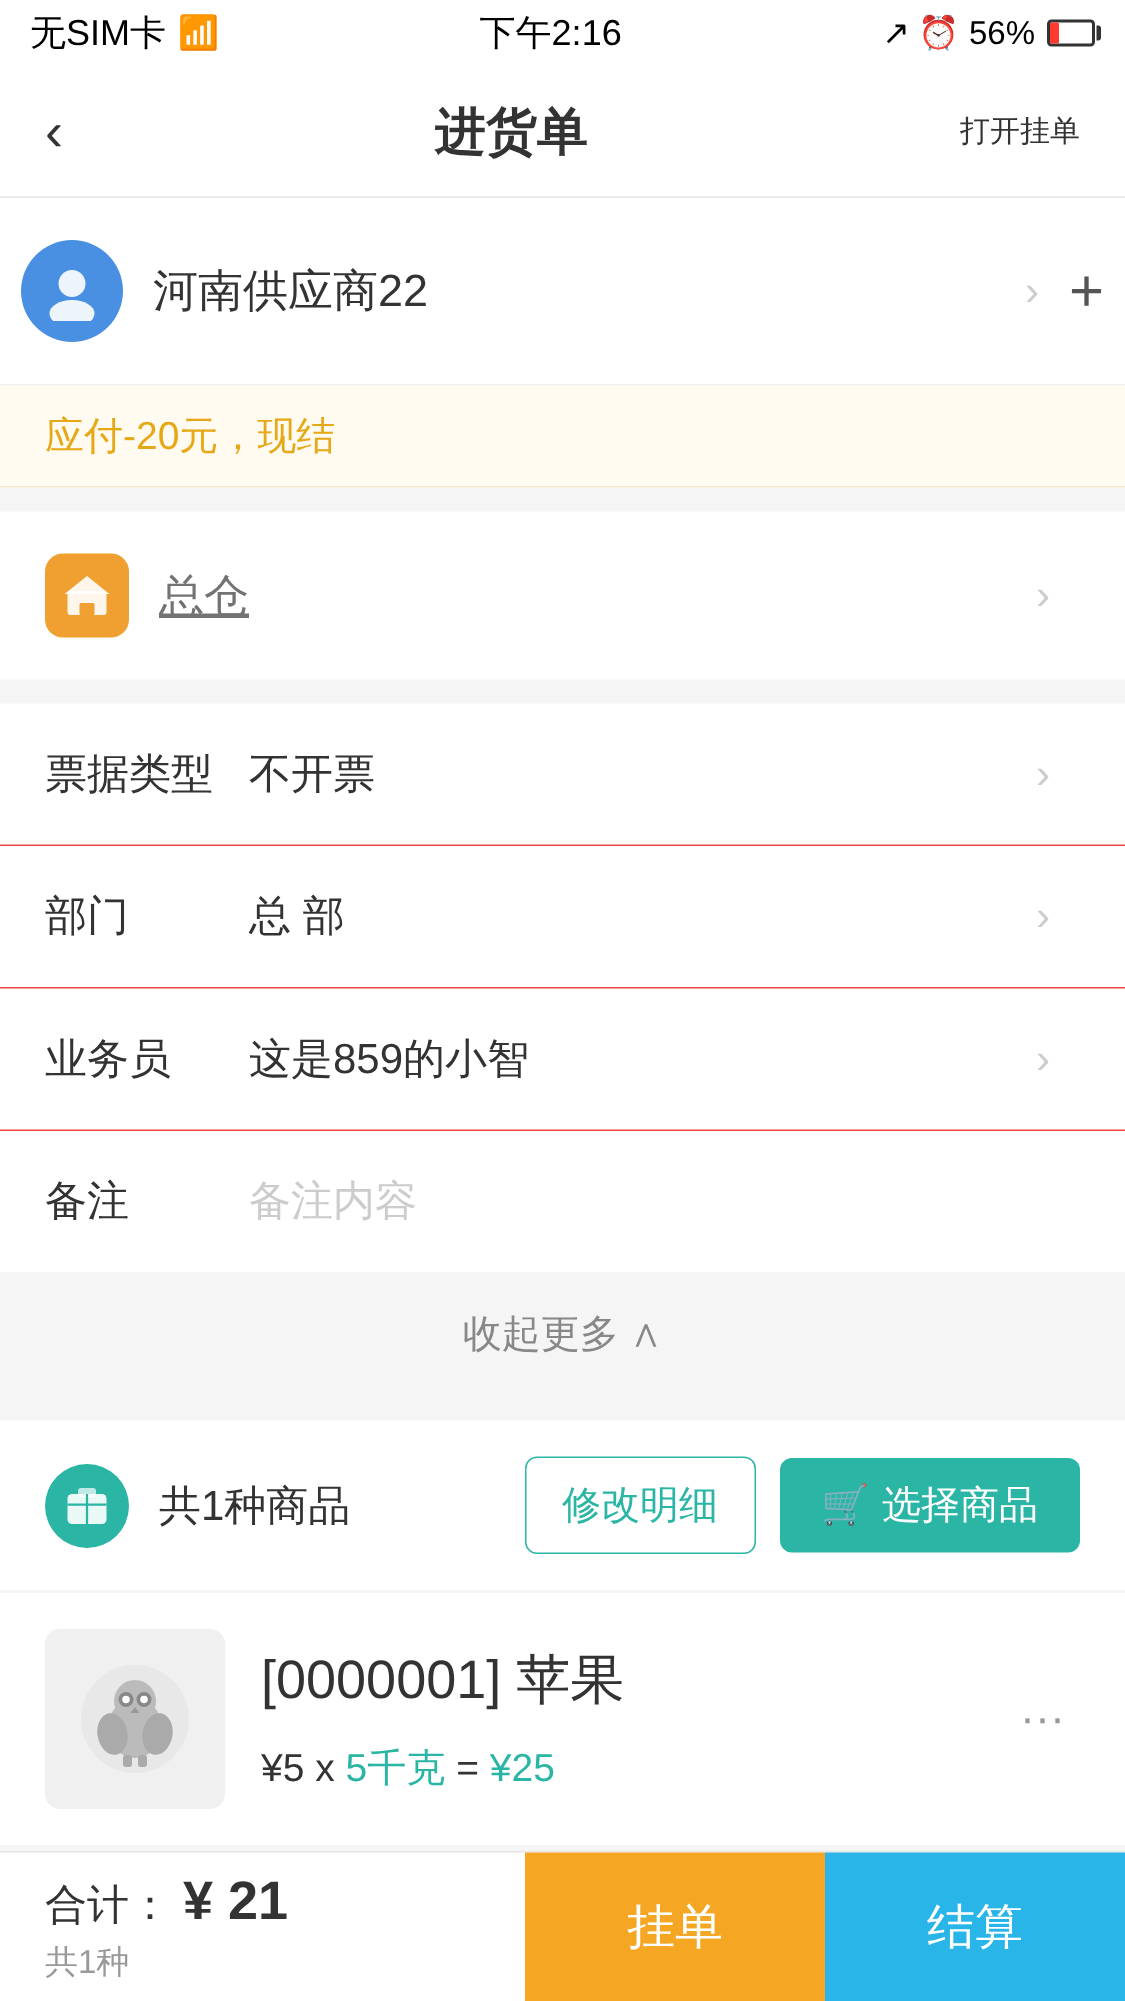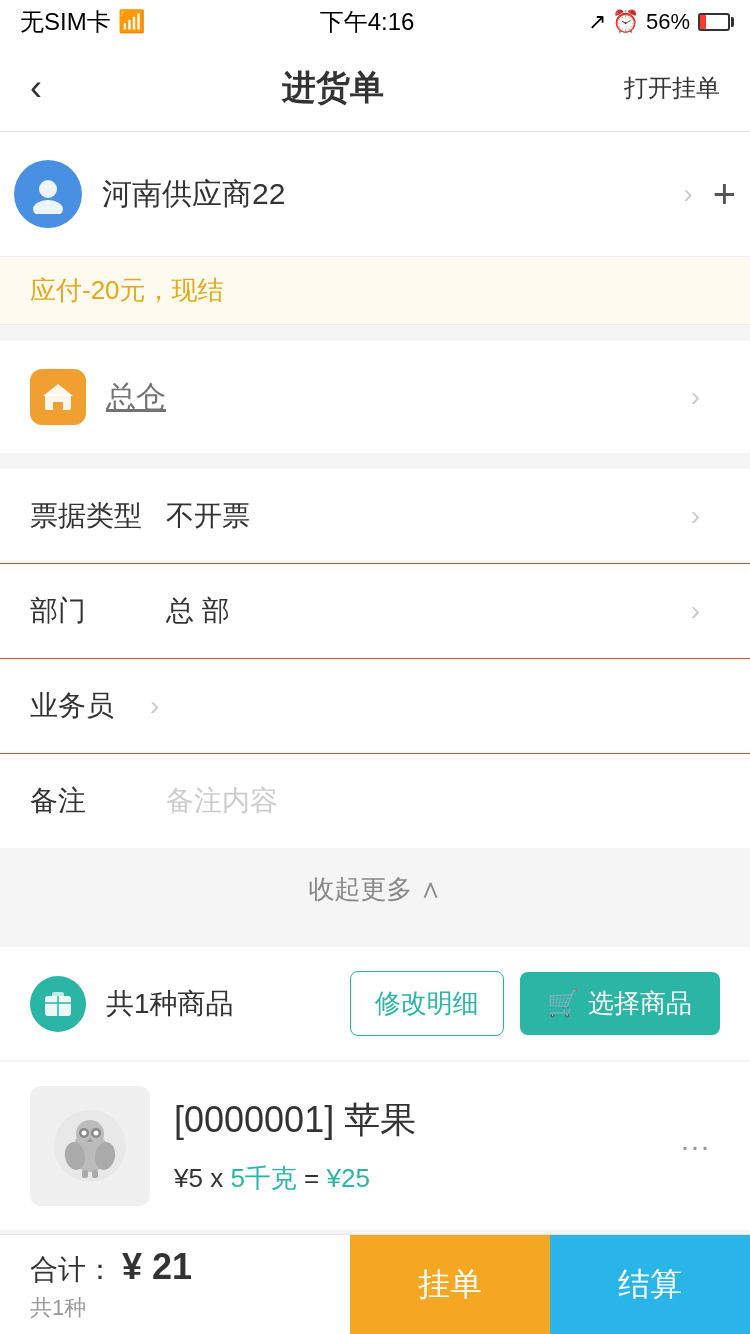--- a/index.html
+++ b/index.html
@@ -54,21 +54,21 @@
       font-size: 36px;
       color: #333;
       cursor: pointer;
     }
     .nav-title {
       font-size: 34px;
       font-weight: 600;
       color: #333;
     }
     .nav-action {
-      font-size: 24px;
+      font-size: 20px;
       color: #333;
       cursor: pointer;
     }
 
     
     .content { background: #f5f5f5; }
 
     
     .card {
       background: #fff;
@@ -309,21 +309,21 @@
     .wifi-icon { font-size: 22px; }
   </style>
 </head>
 <body>
 
 <div class="status-bar">
   <div class="status-left">
     <span>无SIM卡</span>
     <span class="wifi-icon">📶</span>
   </div>
-  <div>下午4:16</div>
+  <div>下午2:16</div>
   <div class="status-right">
     <span>↗</span>
     <span>⏰</span>
     <span>56%</span>
     <span class="battery-icon">
       <span class="battery-fill"></span>
       <span class="battery-tip"></span>
     </span>
   </div>
 </div>
@@ -373,20 +373,21 @@
       <span class="form-value">不开票</span>
       <span class="chevron-right">›</span>
     </div>
     <div class="form-row">
       <span class="form-label">部门</span>
       <span class="form-value">总 部</span>
       <span class="chevron-right">›</span>
     </div>
     <div class="form-row">
       <span class="form-label">业务员</span>
+      <span class="form-value">这是859的小智</span>
       <span class="chevron-right">›</span>
     </div>
     <div class="form-row">
       <span class="form-label">备注</span>
       <span class="form-value form-placeholder">备注内容</span>
     </div>
   </div>
 
   <div class="collapse-bar">
     <span>收起更多 ∧</span>

